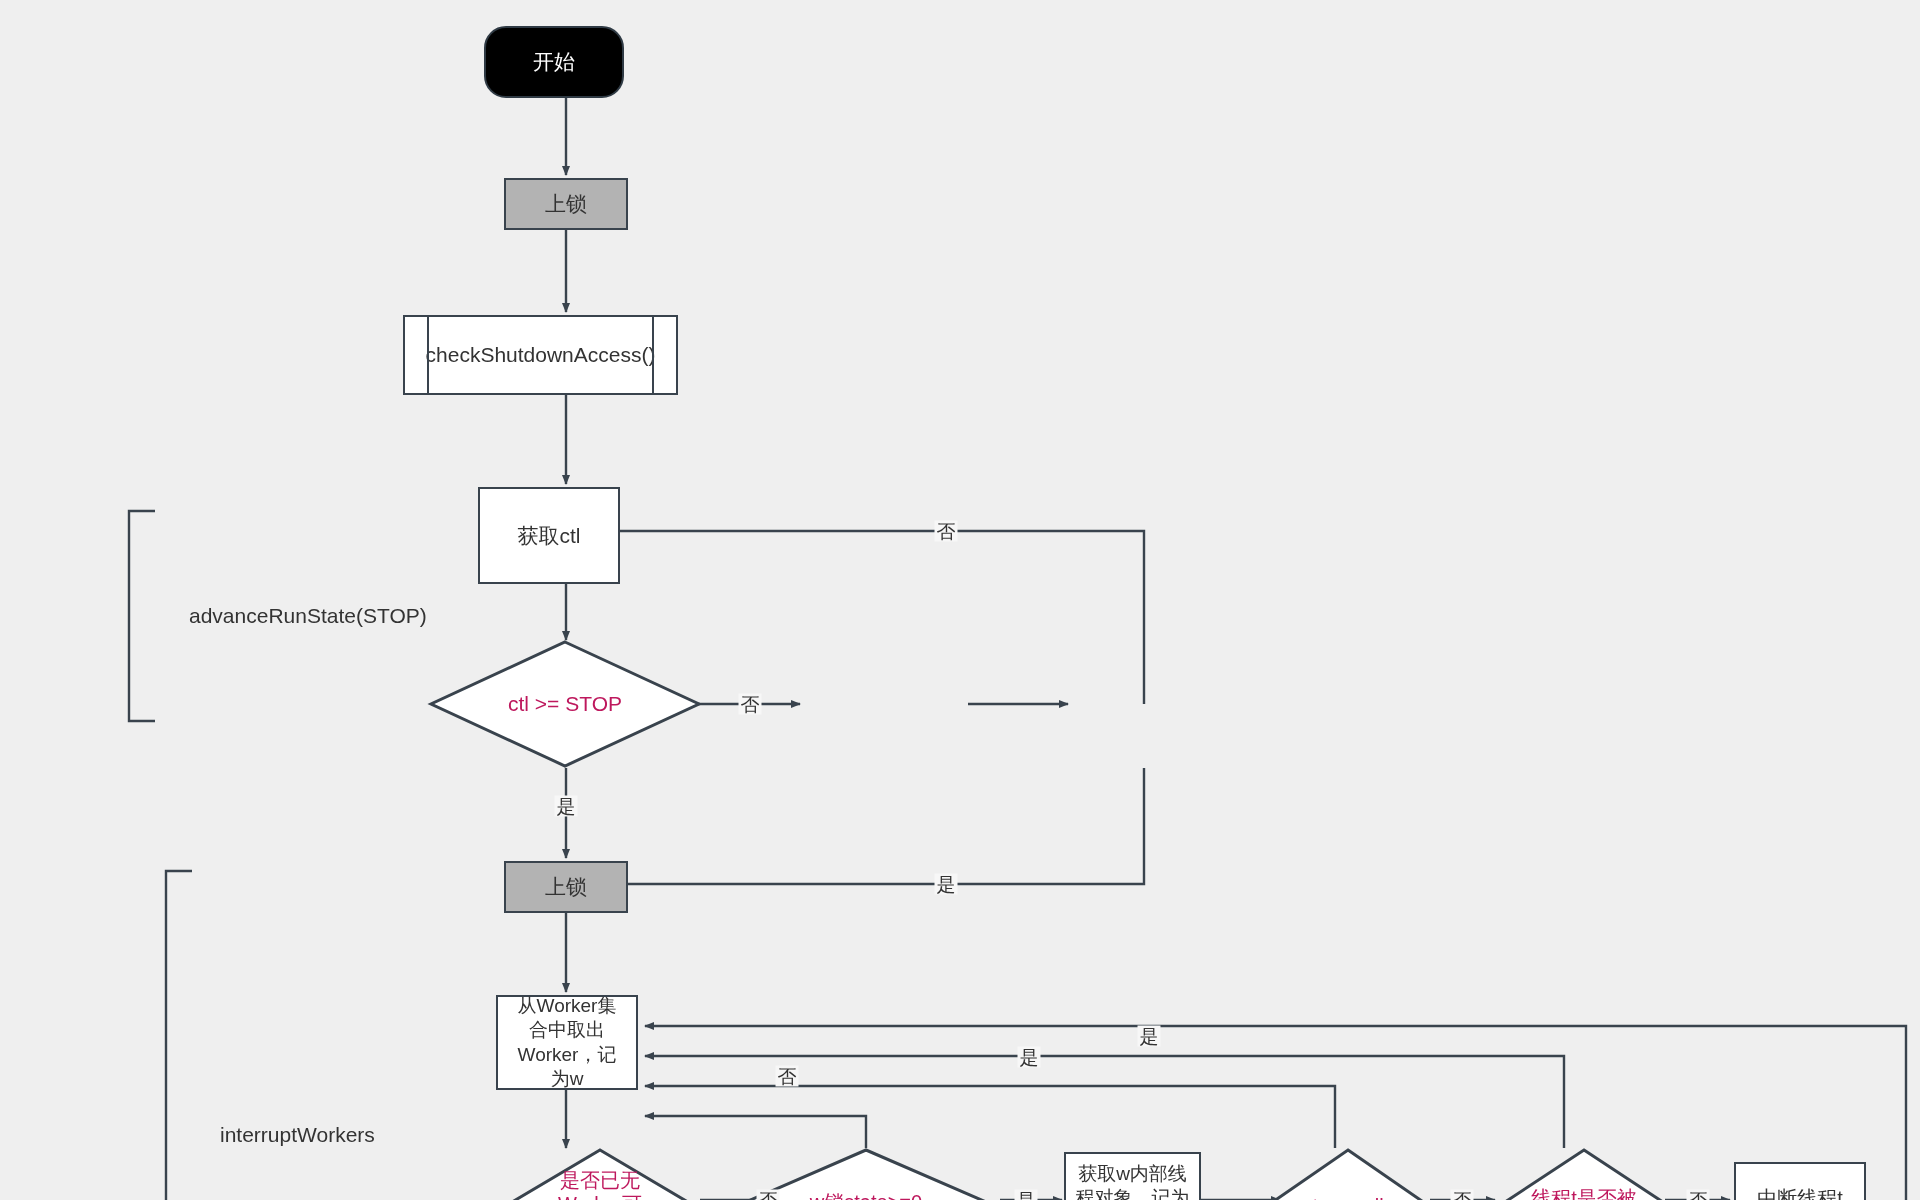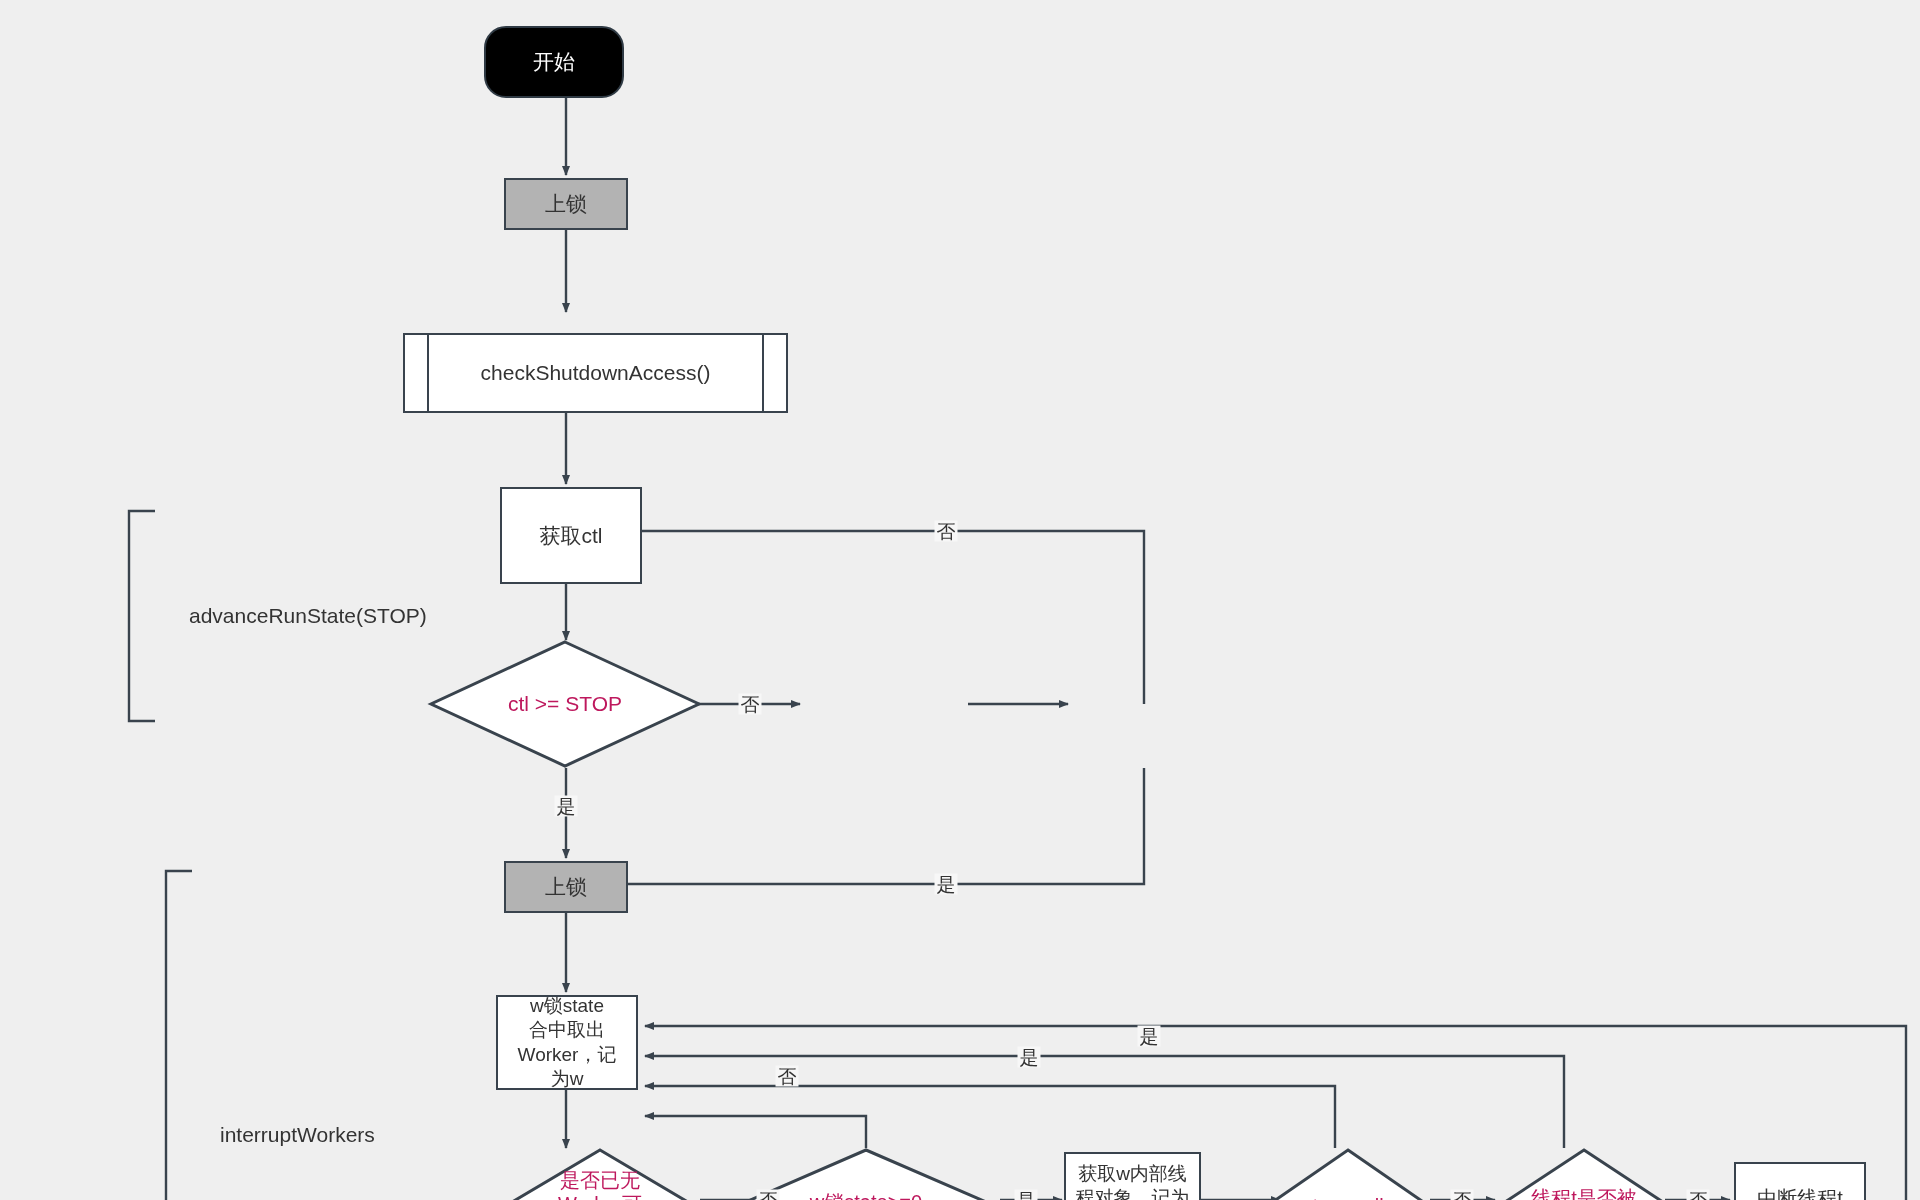--- a/index.html
+++ b/index.html
@@ -170,43 +170,43 @@
   </svg>
 
   <div class="node start" style="left:484px; top:26px; width:140px; height:72px;text-align:center;">
     <span>开始</span>
   </div>
 
   <div class="node locked" style="left:504px; top:178px; width:124px; height:52px;">
     <span>上锁</span>
   </div>
 
-  <div class="node subroutine" style="left:403px; top:315px; width:385px; height:80px;margin-top:18px;">
+  <div class="node subroutine" style="left:403px; top:315px; width:275px; height:80px;">
     <span>checkShutdownAccess()</span>
   </div>
 
-  <div class="node process" style="left:500px; top:487px; width:142px; height:97px;">
+  <div class="node process" style="left:478px; top:487px; width:142px; height:97px;">
     <span>获取ctl</span>
   </div>
 
   <div class="diamond" style="left:429px; top:640px; width:272px; height:128px;">
     <svg width="272" height="128" viewBox="0 0 272 128" preserveAspectRatio="none">
       <polygon points="136,2 270,64 136,126 2,64" fill="#ffffff" stroke="#39434d" stroke-width="3"></polygon>
     </svg>
     <div class="dlabel">ctl &gt;= STOP</div>
   </div>
 
 
 
   <div class="node locked" style="left:504px; top:861px; width:124px; height:52px;">
     <span>上锁</span>
   </div>
 
   <div class="node process" style="left:496px; top:995px; width:142px; height:95px;">
-    <span style="font-size:19px; line-height:1.28;">w锁state
+    <span style="font-size:19px; line-height:1.28;">从Worker集
 合中取出
 Worker，记
 为w</span>
   </div>
 
   <div class="diamond" style="left:500px; top:1148px; width:200px; height:120px;">
     <svg width="200" height="120" viewBox="0 0 200 120" preserveAspectRatio="none">
       <polygon points="100,2 198,60 100,118 2,60" fill="#ffffff" stroke="#39434d" stroke-width="3"></polygon>
     </svg>
     <div class="dlabel" style="font-size:20px; align-items:flex-start; padding-top:20px;">是否已无

